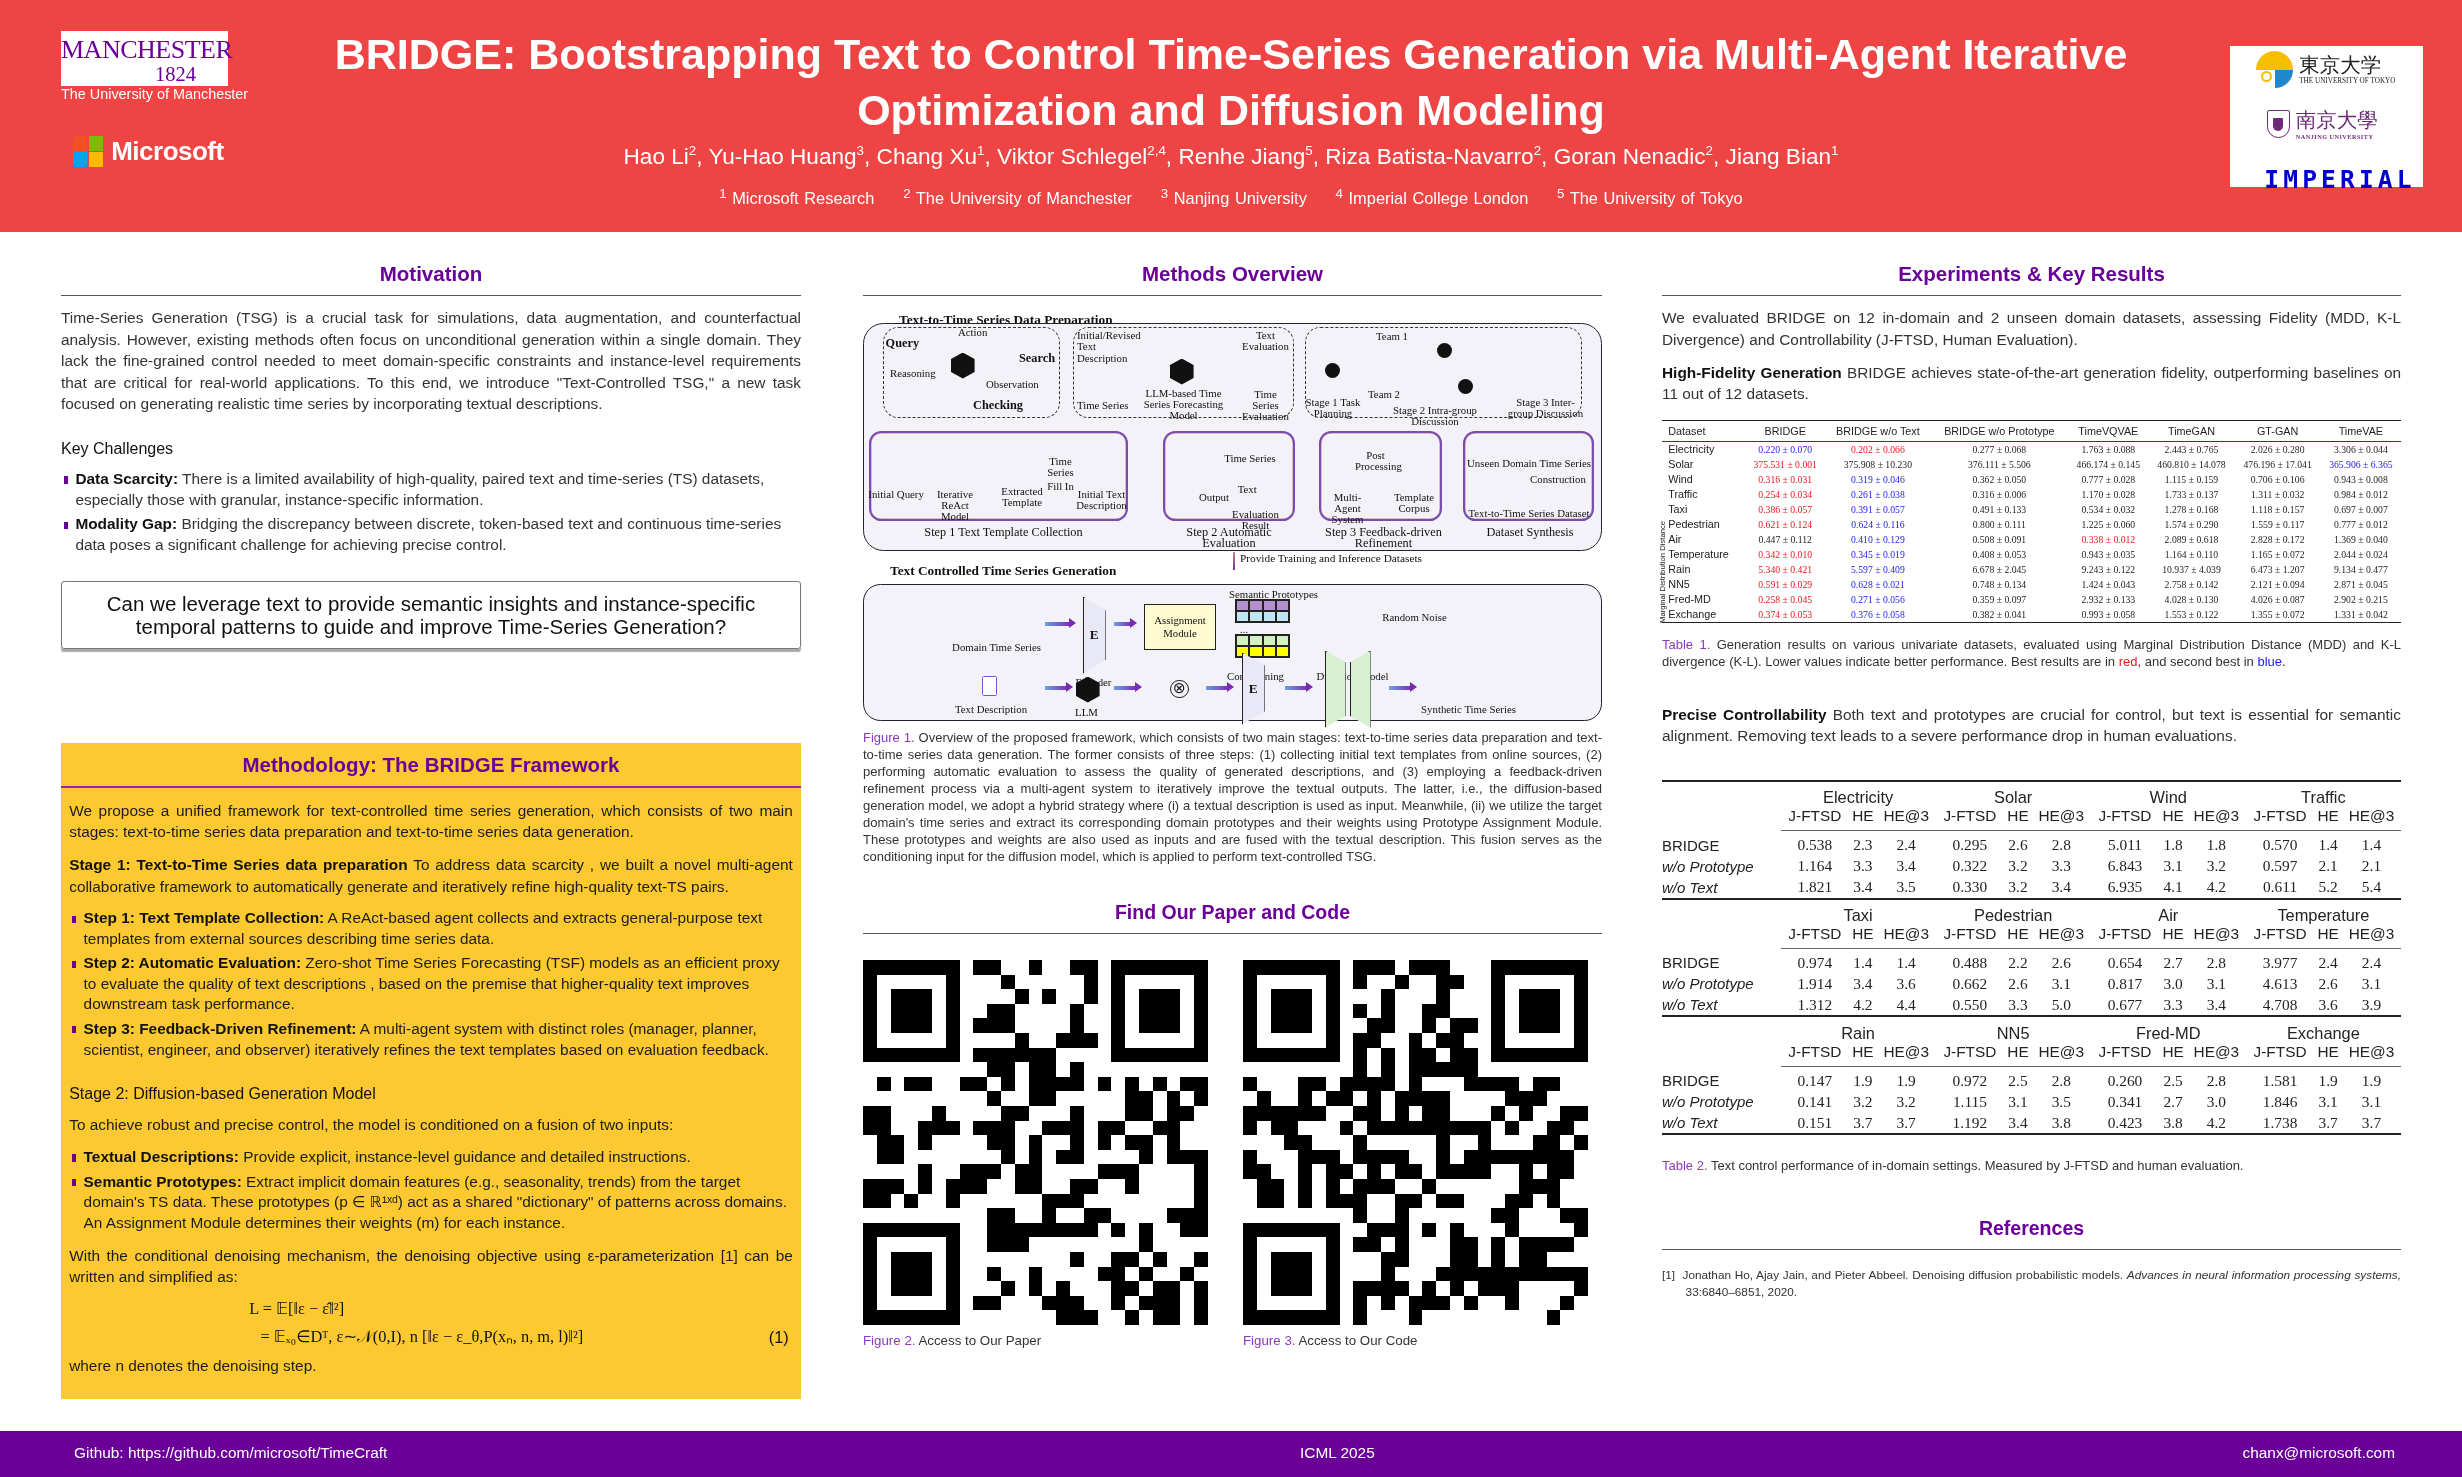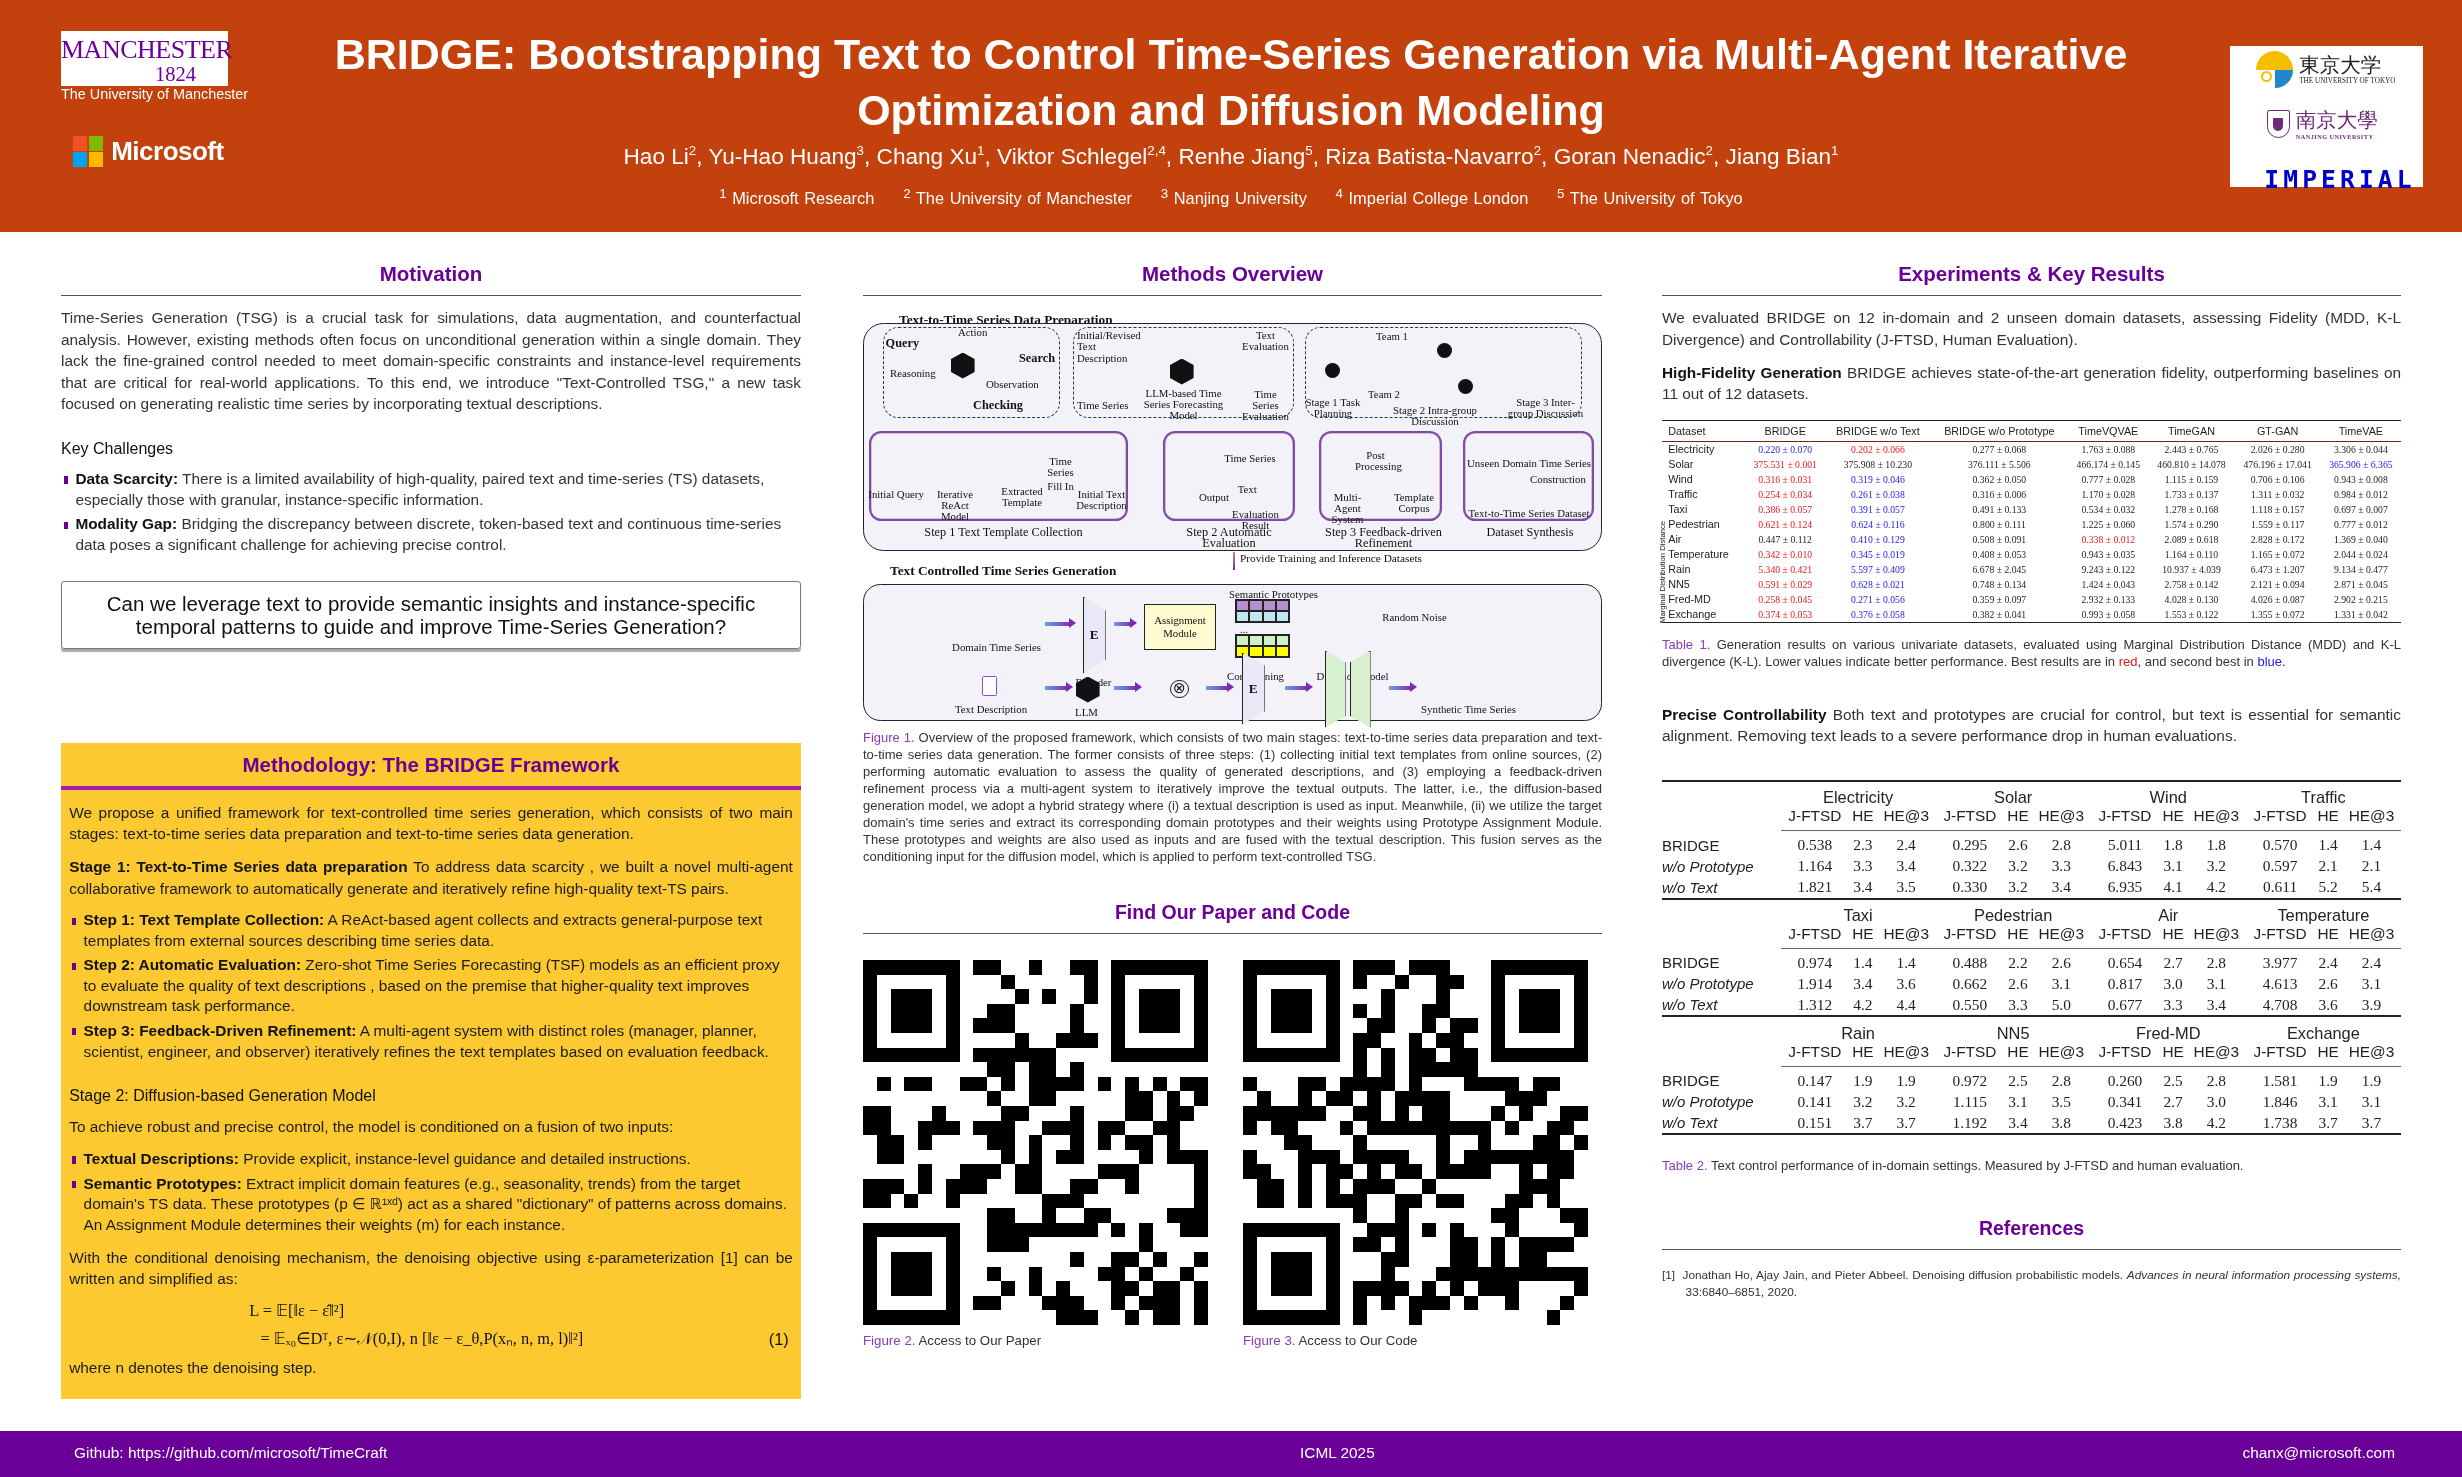--- a/index.html
+++ b/index.html
@@ -1,20 +1,20 @@
 <!DOCTYPE html>
 <html style="font-size:8.2px"><head>
 <meta charset="utf-8">
 <style>
   * { box-sizing: border-box; margin: 0; padding: 0; }
   html, body { width: 2462px; height: 1477px; background: #ffffff; overflow: hidden; }
   body { font-family: "Liberation Sans", "DejaVu Sans", sans-serif; color: #222; position: relative; }
 
   
-  .header { position: absolute; left: 0; top: 0; width: 2462px; height: 232px; background: #c2410c; }
+  .header { position: absolute; left: 0; top: 0; width: 2462px; height: 232px; background: #ef4444; }
   .logo-man { position: absolute; left: 61px; top: 31px; width: 167px; height: 55px; background: #fff; color: #6b0099; font-family: "Liberation Serif", serif; text-align: center; }
   .logo-man .m1 { font-size: 26px; letter-spacing: -0.5px; line-height: 29px; padding-top: 4.1px; }
   .logo-man .m2 { font-size: 20.5px; line-height: 20.5px; padding-left: 62px; }
   .logo-man-sub { position: absolute; left: 61px; top: 86px; color: #fff; font-size: 14.4px; }
   .logo-ms { position: absolute; left: 73px; top: 136px; display: flex; align-items: center; gap: 8.2px; }
   .ms-grid { width: 30px; height: 31px; display: grid; grid-template-columns: 1fr 1fr; gap: 1.5px; }
   .ms-grid span:nth-child(1) { background: #f25022; }
   .ms-grid span:nth-child(2) { background: #7fba00; }
   .ms-grid span:nth-child(3) { background: #00a4ef; }
   .ms-grid span:nth-child(4) { background: #ffb900; }
@@ -50,21 +50,21 @@
   p.body { font-size: 15.4px; line-height: 21.5px; color: #333; text-align: justify; }
   .mt { margin-top: 11.3px; }
   .subhead { font-size: 16px; color: #111; margin-top: 25px; }
   ul.bul { list-style: none; margin-top: 11.3px; }
   ul.bul li { font-size: 15.4px; line-height: 20.5px; color: #333; padding-left: 14.4px; position: relative; margin-bottom: 4.1px; }
   ul.bul li::before { content: ""; position: absolute; left: 3.1px; top: 7.2px; width: 3.6px; height: 7.2px; background: #6b0099; }
   b.k { color: #111; }
   .question { margin-top: 26px; border: 1.5px solid #777; border-radius: 3.1px; box-shadow: 0 2.6px 1px #aaa; padding: 9.2px 5.1px; text-align: center; font-size: 20.5px; line-height: 23.6px; color: #111; }
 
   .method-box { position: absolute; left: 61px; top: 743px; width: 740px; height: 656px; background: #fdc930; padding: 0 8.2px; }
-  .method-box .sec-head { padding-top: 10.3px; border-bottom: 4px solid #a21caf; margin: 0 -8.2px; padding-bottom: 9.2px; }
+  .method-box .sec-head { padding-top: 10.3px; border-bottom: 2px solid #a21caf; margin: 0 -8.2px; padding-bottom: 9.2px; }
   .method-box p.body, .method-box ul.bul li { color: #1c1c1c; }
   .eq { margin-top: 7.2px; font-family: "Liberation Serif", serif; font-size: 16.4px; line-height: 28px; position: relative; padding-left: 180px; color: #111; }
   .eq .num { position: absolute; right: 4.1px; top: 28px; font-family: "Liberation Sans", sans-serif; }
 
   
   .diagram { position: relative; margin-top: 15.4px; width: 739px; height: 410px; font-family: "Liberation Serif", serif; color: #111; }
   .dlabel { position: absolute; font-size: 10.8px; line-height: 11.3px; text-align: center; }
   .dtitle { position: absolute; font-weight: bold; font-size: 13.3px; }
   .rbox { position: absolute; border: 1.5px solid #223; border-radius: 20.5px; background: #f3f2f8; }
   .dbox { position: absolute; border: 1.5px dashed #333; border-radius: 15.4px; }

